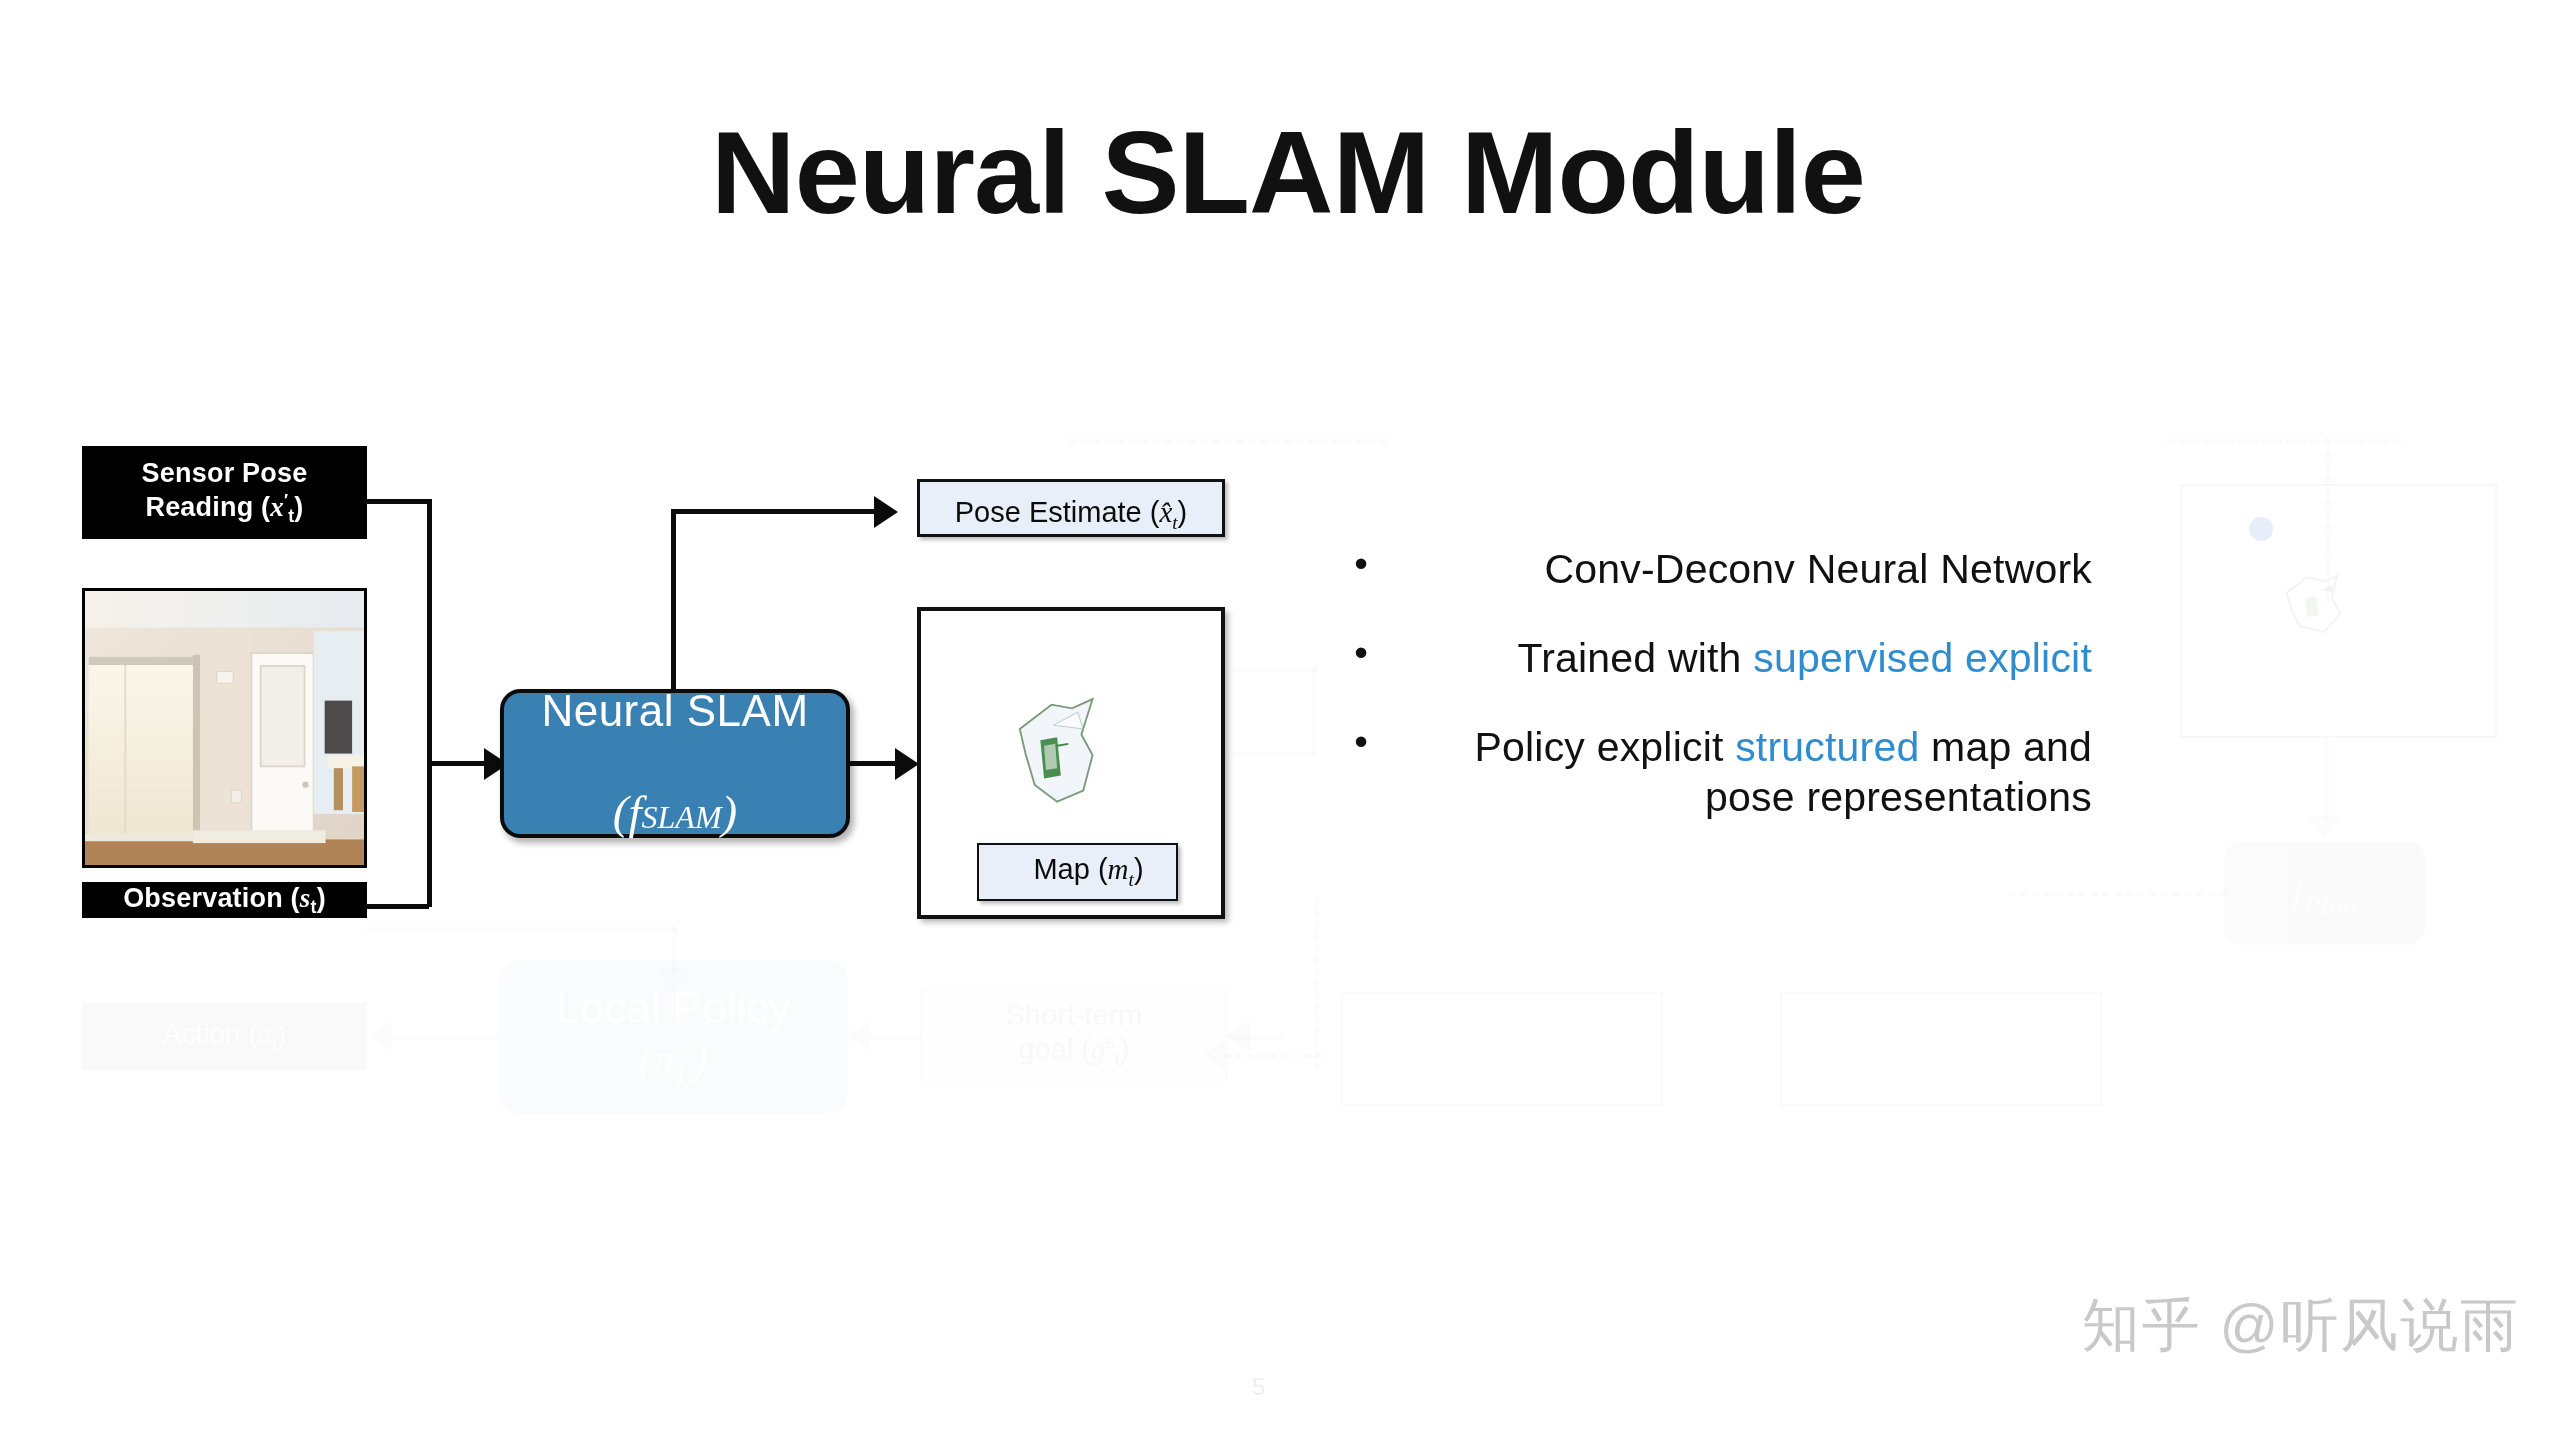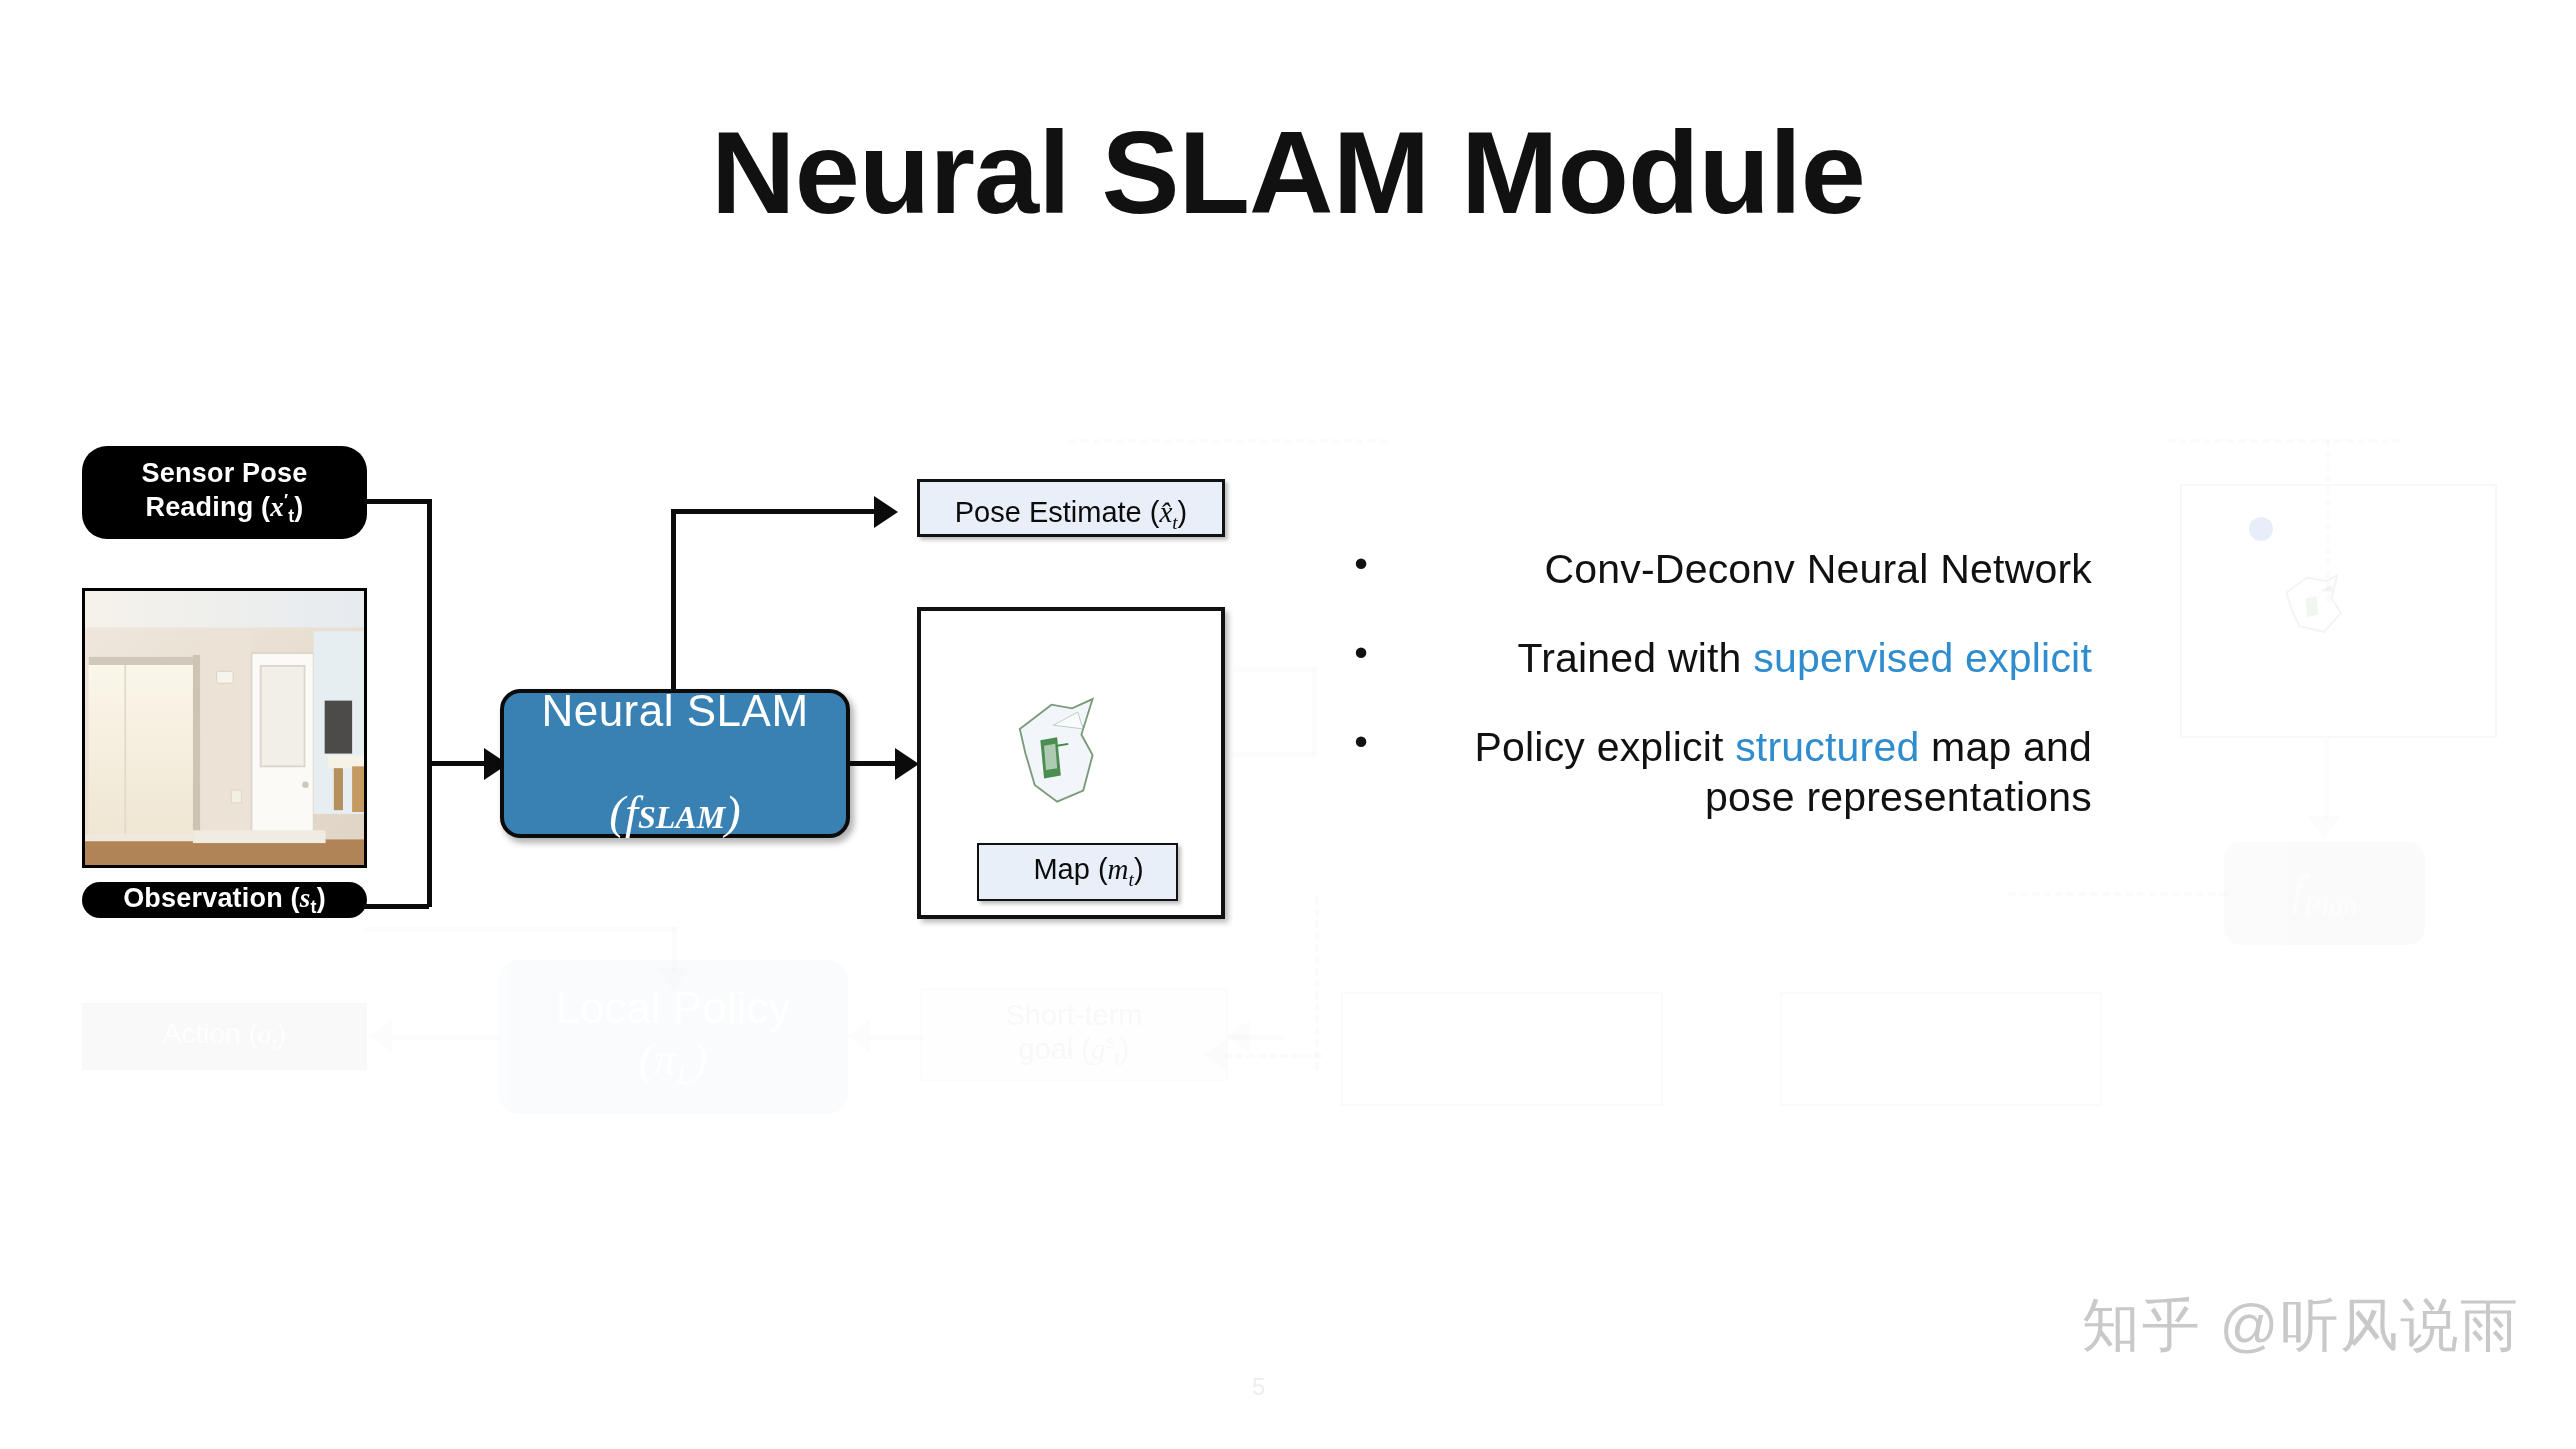--- a/index.html
+++ b/index.html
@@ -26,21 +26,20 @@
   .box{position:absolute;box-sizing:border-box;}
 
   .black-box{
     background:#000;color:#fff;
     display:flex;align-items:center;justify-content:center;
     text-align:center;
     font-weight:700;
     font-size:27px;
     line-height:1.25;
     letter-spacing:0.2px;
-    border-radius:25px;
   }
 
   .photo{
     position:absolute;
     border:3.7px solid #000;
     box-sizing:border-box;
     overflow:hidden;
     background:#d8cfc4;
   }
   .photo svg{display:block;width:100%;height:100%;}
@@ -51,21 +50,21 @@
     border:4.7px solid #0b0b0b;
     border-radius:20.5px;
     box-sizing:border-box;
     color:#ffffff;
     display:flex;flex-direction:column;
     align-items:center;justify-content:center;
     box-shadow:3.7px 4.7px 6.5px rgba(0,0,0,.30);
   }
   .slam-line1{font-size:44px;font-weight:400;letter-spacing:0.5px;line-height:1.05;}
   .slam-line2{font-family:"Liberation Serif",serif;font-size:47px;font-style:italic;line-height:1.15;margin-top:1.9px;}
-  .slam-line2 .sub{font-size:32px;font-style:italic;vertical-align:baseline;font-weight:bold;}
+  .slam-line2 .sub{font-size:32px;font-style:italic;vertical-align:baseline;}
 
   .pale-label{
     position:absolute;box-sizing:border-box;
     background:#e9eff9;
     border:3.7px solid #111;
     display:flex;align-items:center;justify-content:center;
     font-size:29px;color:#0c0c0c;
     box-shadow:2.8px 2.8px 3.7px rgba(0,0,0,.25);
   }
   .pale-label .it{font-family:"Liberation Serif",serif;font-style:italic;}

